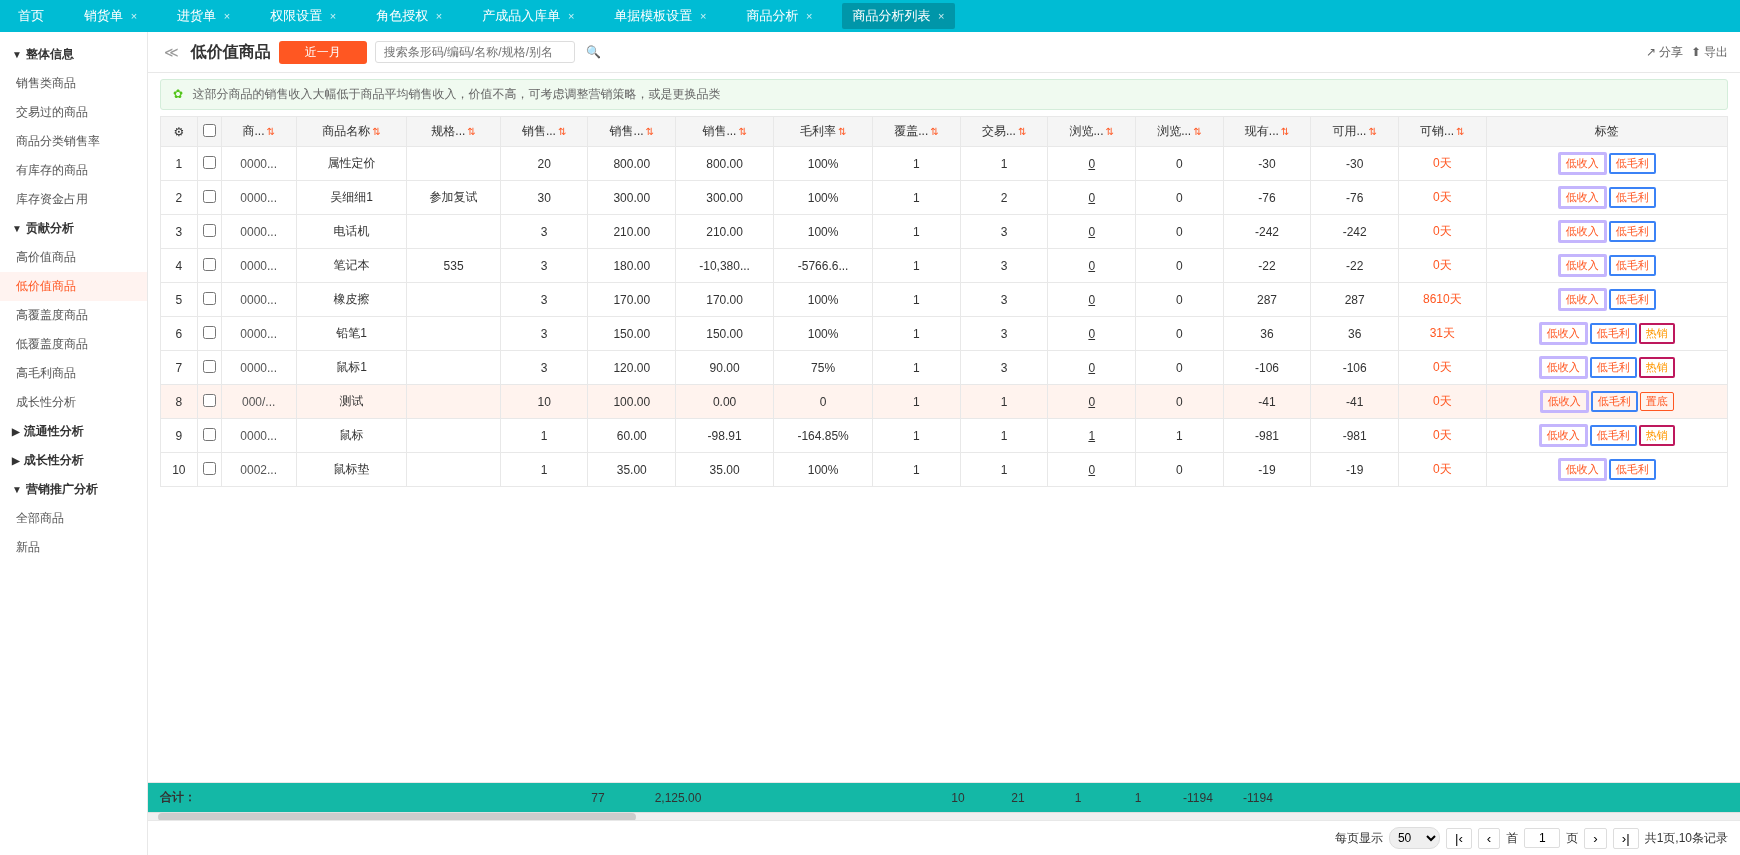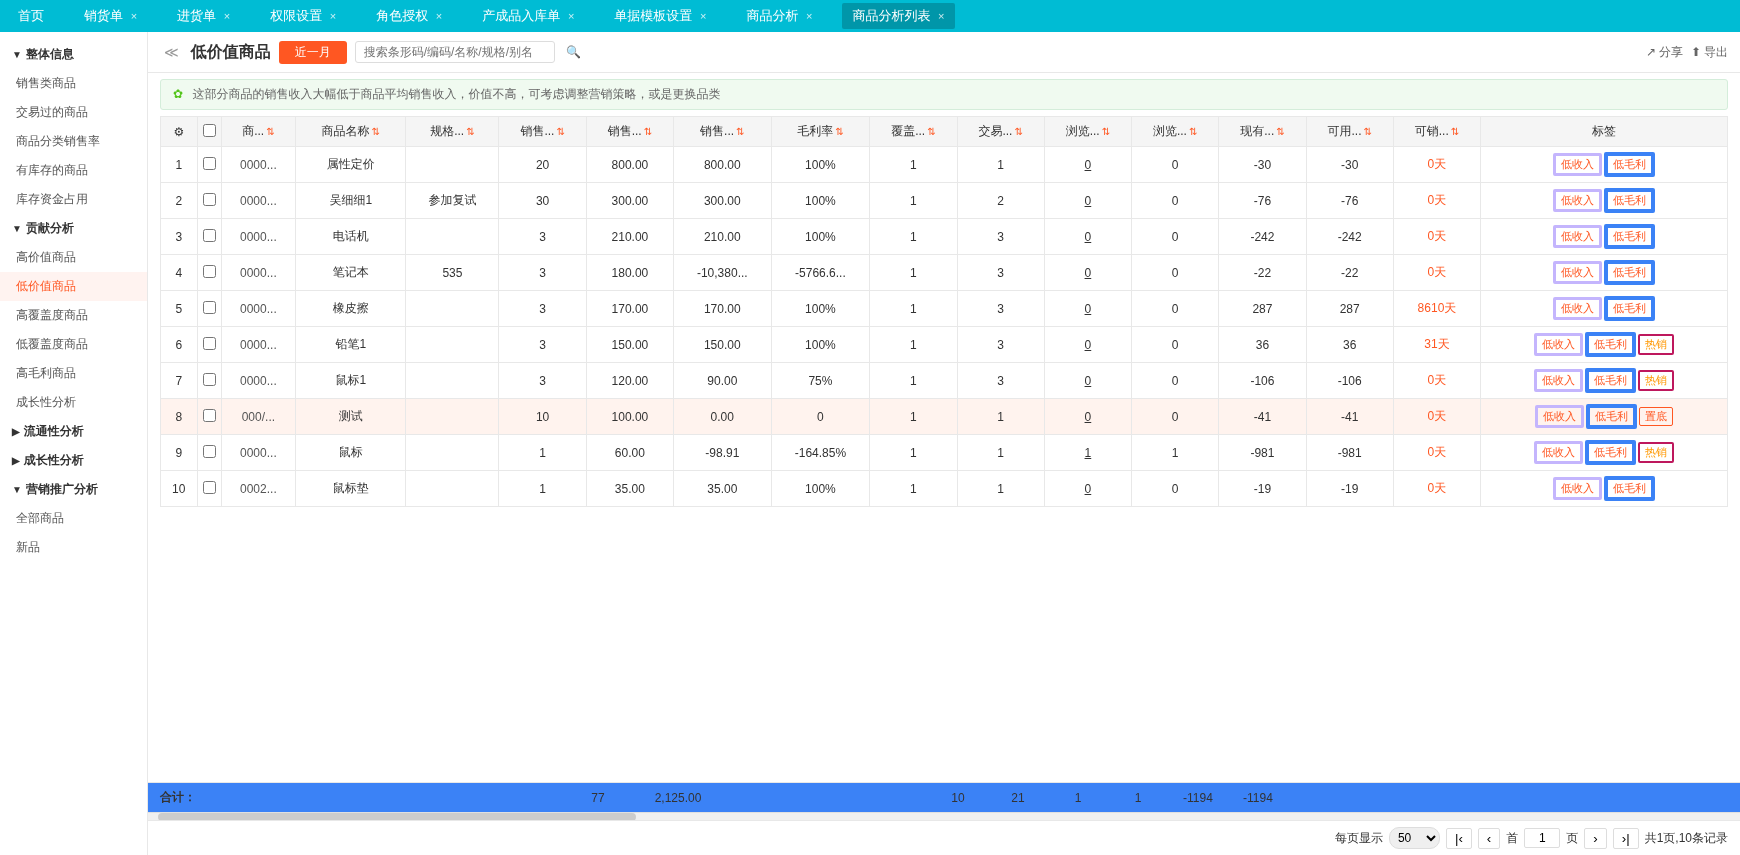--- a/index.html
+++ b/index.html
@@ -79,21 +79,21 @@
     }
     .page-title {
       font-size: 16px;
       font-weight: bold;
       color: #333;
     }
     .filter-btn {
       background: #ff5722;
       color: #fff;
       border: none;
-      padding: 3px 16px;
+      padding: 3px 26px;
       border-radius: 3px;
       cursor: pointer;
       font-size: 12px;
     }
     .search-box {
       border: 1px solid #ddd;
       border-radius: 3px;
       padding: 3px 8px;
       font-size: 12px;
       width: 200px;
@@ -160,33 +160,33 @@
     }
     tbody tr.highlight { background: #fff3ee; }
     .tag {
       display: inline-block;
       padding: 1px 5px;
       border-radius: 2px;
       font-size: 11px;
       margin: 0 1px;
     }
     .tag-low-income { color: #ff5722; border: 3px solid #c4b5fd; }
-    .tag-low-margin { color: #ff5722; border: 4px solid #3b82f6; }
+    .tag-low-margin { color: #ff5722; border: 2px solid #3b82f6; }
     .tag-hot { color: #ff9800; border: 2px solid #be185d; }
     .tag-overdue { color: #ff5722; border: 1px solid #ff5722; }
     .underline { text-decoration: underline; cursor: pointer; }
     .text-orange { color: #ff5722; }
 
     
     .table-footer {
       border-top: 1px solid #e8e8e8;
       padding: 6px 12px;
       display: flex;
       align-items: center;
-      background: #3b82f6;
+      background: #14b8a6;
       flex-shrink: 0;
       font-size: 12px;
       color: #333;
     }
     .footer-label { margin-right: 12px; font-weight: bold; }
     .footer-cell {
       min-width: 60px;
       text-align: center;
       padding: 0 4px;
     }

